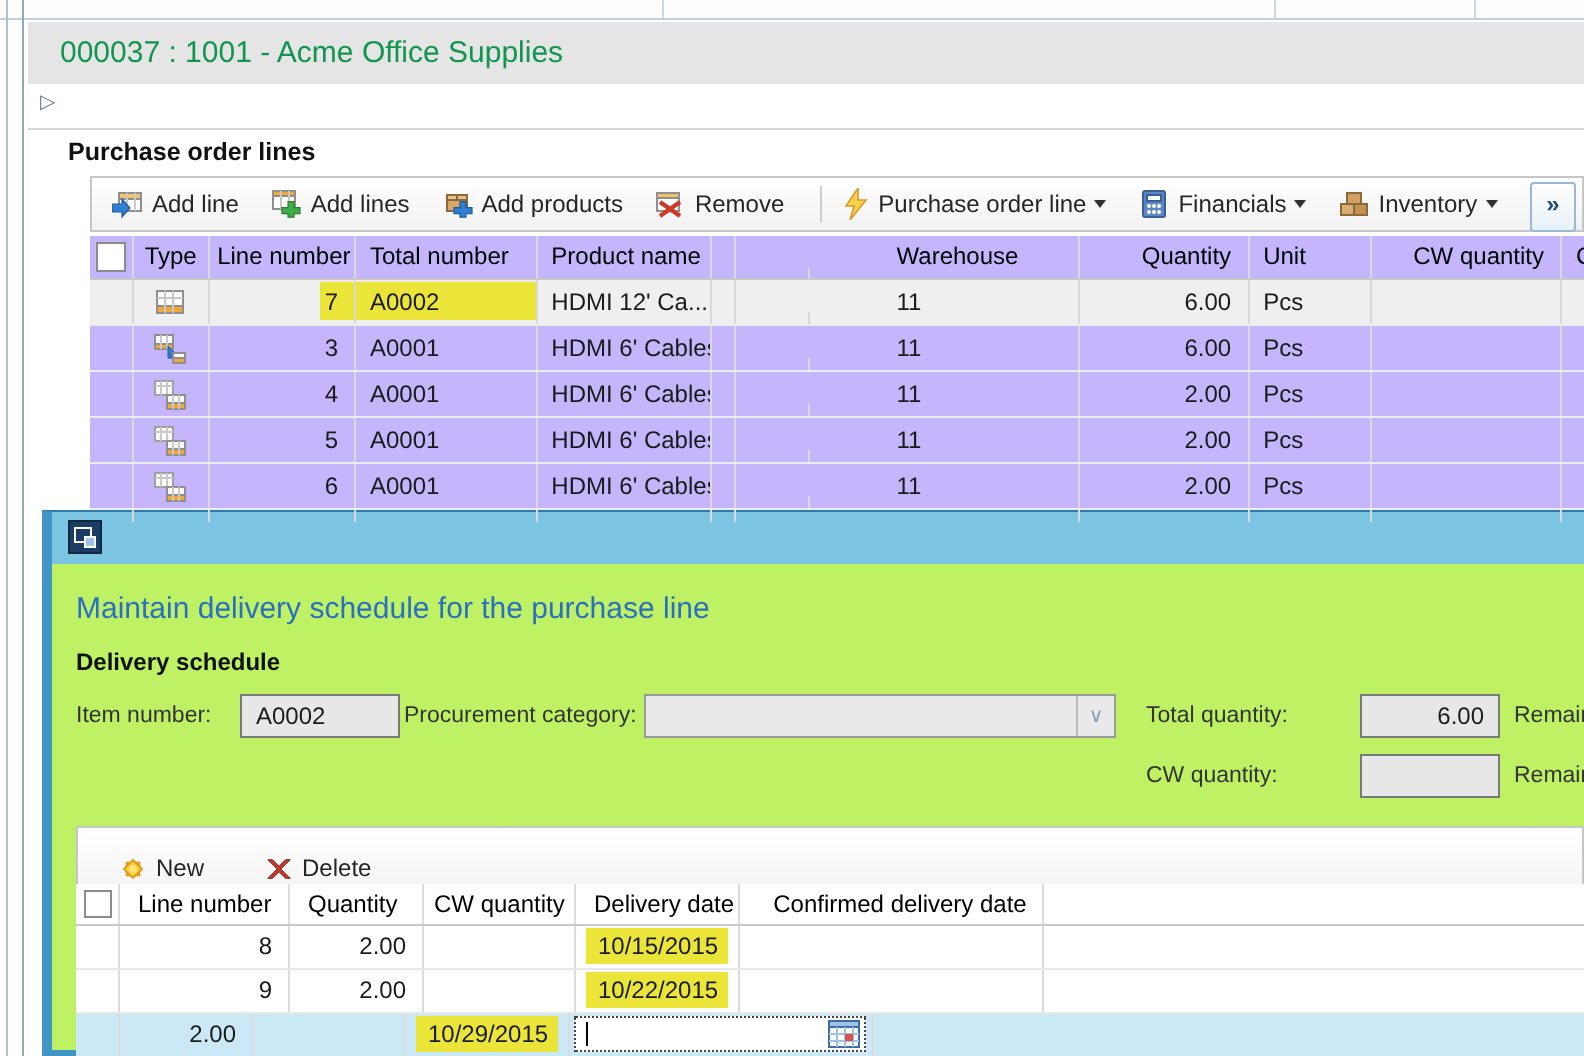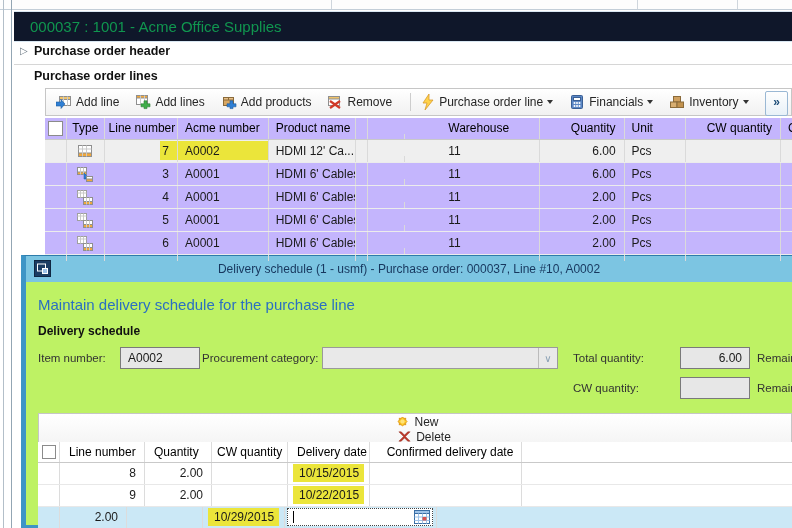--- a/index.html
+++ b/index.html
@@ -7,21 +7,21 @@
           font-family:"Liberation Sans",sans-serif;color:#1a1a1a;}
   .abs{position:absolute;}
 
   
   .top-strip{left:0;top:0;width:792px;height:9px;background:#fdfdfd;border-bottom:1px solid #c3ced8;}
   .ts-div{position:absolute;top:0;width:1px;height:9px;background:#cfd6dd;}
   .vline-a{left:3px;top:0;width:1px;height:528px;background:#b3bfc9;}
   .vline-b{left:11px;top:0;width:1px;height:528px;background:#93a6b4;}
 
   
-  .po-title{left:14px;top:11px;right:0;height:29px;background:#0f172a;border-top:1px solid #d9e7f2;
+  .po-title{left:14px;top:11px;right:0;height:29px;background:#e5e5e5;border-top:1px solid #d9e7f2;
             border-bottom:1px solid #d9e7f2;color:#10964f;font-size:15px;line-height:29px;padding-left:16px;}
   .po-hrow{left:14px;top:42px;right:0;height:22px;border-bottom:1px solid #d6d6d6;}
   .expander{position:absolute;left:6px;top:3px;color:#6d7a85;font-size:10px;}
   .po-hrow .lbl{position:absolute;left:20px;top:2px;font-weight:bold;font-size:12.5px;color:#111;}
   .po-lines-lbl{left:34px;top:69px;font-weight:bold;font-size:12.5px;color:#111;}
 
   
   .tbar{border:1px solid #c6c6c6;background:linear-gradient(#ffffff,#f1f1f1);display:flex;align-items:center;
         box-sizing:border-box;}
   .main-tbar{left:45px;top:88px;right:0;height:28px;padding-left:10px;}
@@ -66,21 +66,21 @@
   .dlg-body{position:relative;height:243px;background:#bef264;}
   .dlg-heading{left:12px;top:14px;font-size:15px;color:#2a6fc2;white-space:nowrap;}
   .dlg-group{left:12px;top:42px;font-weight:bold;font-size:12px;color:#111;}
   .flabel{font-size:11.5px;color:#333;height:22px;line-height:22px;white-space:nowrap;}
   .finput{box-sizing:border-box;height:22px;line-height:20px;border:1px solid #7a7a7a;background:#e7e7e7;
           font-size:12px;padding:0 7px;white-space:nowrap;overflow:hidden;}
   .fdd{box-sizing:border-box;height:22px;border:1px solid #9a9a9a;background:#e9e9e9;display:flex;}
   .fdd .ddtxt{flex:1;}
   .fdd .ddbtn{width:18px;border-left:1px solid #bbb;display:flex;align-items:center;justify-content:center;}
   .fdd .ddbtn span{color:#8aa0b4;font-size:10px;}
-  .dlg-tbar{left:12px;top:131px;right:0;height:42px;padding-left:20px;flex-direction:column;}
+  .dlg-tbar{left:12px;top:131px;right:0;height:42px;padding-left:20px;}
 
   .dgrid{left:12px;top:160px;right:0;font-size:12px;}
   .drow{display:flex;position:relative;height:21px;line-height:21px;border-bottom:1px solid #e8e8e8;background:#fff;}
   .drow.hdr{height:20px;line-height:20px;border-bottom:1px solid #c9c9c9;color:#000;}
   .drow.sel{background:#cbe8f6;border-bottom:1px solid #a9d3e8;}
   .dc{box-sizing:border-box;border-right:1px solid #dcdcdc;padding:0 5px;white-space:nowrap;overflow:hidden;position:relative;}
   .d-check{width:22px;display:flex;align-items:center;justify-content:center;padding:0;}
   .d-line{width:85px;text-align:right;padding-right:8px;}
   .d-qty{width:67px;text-align:right;padding-right:8px;}
   .d-cw{width:76px;text-align:right;padding-right:8px;}
@@ -105,21 +105,20 @@
     <div class="ts-div" style="left:637px;"></div>
     <div class="ts-div" style="left:737px;"></div>
   </div>
   <div class="abs vline-a"></div>
   <div class="abs vline-b"></div>
 
   <div class="abs po-title">000037 : 1001 - Acme Office Supplies</div>
 
   <div class="abs po-hrow">
     <span class="expander">▷</span>
-    <span class="lbl">Purchase order header</span>
   </div>
 
   <div class="abs po-lines-lbl">Purchase order lines</div>
 
   <div class="abs tbar main-tbar">
     <div class="tbtn">
       <svg width="16" height="16" viewBox="0 0 16 16">
         <rect x="3.5" y="2.5" width="11" height="9" fill="#fff" stroke="#8f8f8f"></rect>
         <rect x="3.5" y="2.5" width="11" height="3" fill="#f0c36a" stroke="#8f8f8f"></rect>
         <line x1="7.5" y1="2.5" x2="7.5" y2="11.5" stroke="#c9c9c9"></line>
@@ -190,21 +189,21 @@
     <div class="overflow-btn">»</div>
   </div>
 
   <div class="abs mgrid">
     <div class="mrow hdr">
       <div class="mc c-check">
           <div class="cbx"></div>
         </div>
       <div class="mc c-type">Type</div>
       <div class="mc c-line">Line number</div>
-      <div class="mc c-item">Acme number</div>
+      <div class="mc c-item">Total number</div>
       <div class="mc c-prod">Product name</div>
       <div class="mc c-sp"></div>
       <div class="mc c-site">Site</div>
       <div class="mc c-wh">Warehouse</div>
       <div class="mc c-qty">Quantity</div>
       <div class="mc c-unit">Unit</div>
       <div class="mc c-cw">CW quantity</div>
       <div class="mc c-last">C</div>
     </div>
 
@@ -351,21 +350,20 @@
     </div>
   </div>
 
   <div class="abs dialog">
     <div class="dlg-titlebar">
       <svg class="dlg-appicon" width="17" height="17" viewBox="0 0 17 17">
         <rect x="0.5" y="0.5" width="16" height="16" fill="#1b3c63" stroke="#102742"></rect>
         <rect x="3.5" y="4" width="8" height="7" fill="none" stroke="#fff"></rect>
         <rect x="8.5" y="8.5" width="5" height="5" fill="#9fc3e8" stroke="#fff"></rect>
       </svg>
-      <span>Delivery schedule (1 - usmf) - Purchase order: 000037, Line #10, A0002</span>
     </div>
     <div class="dlg-body">
       <div class="abs dlg-heading">Maintain delivery schedule for the purchase line</div>
       <div class="abs dlg-group">Delivery schedule</div>
 
       <div class="abs flabel" style="left:12px;top:65px;">Item number:</div>
       <div class="abs finput" style="left:94px;top:65px;width:80px;">A0002</div>
 
       <div class="abs flabel" style="left:176px;top:65px;">Procurement category:</div>
       <div class="abs fdd" style="left:296px;top:65px;width:236px;">

